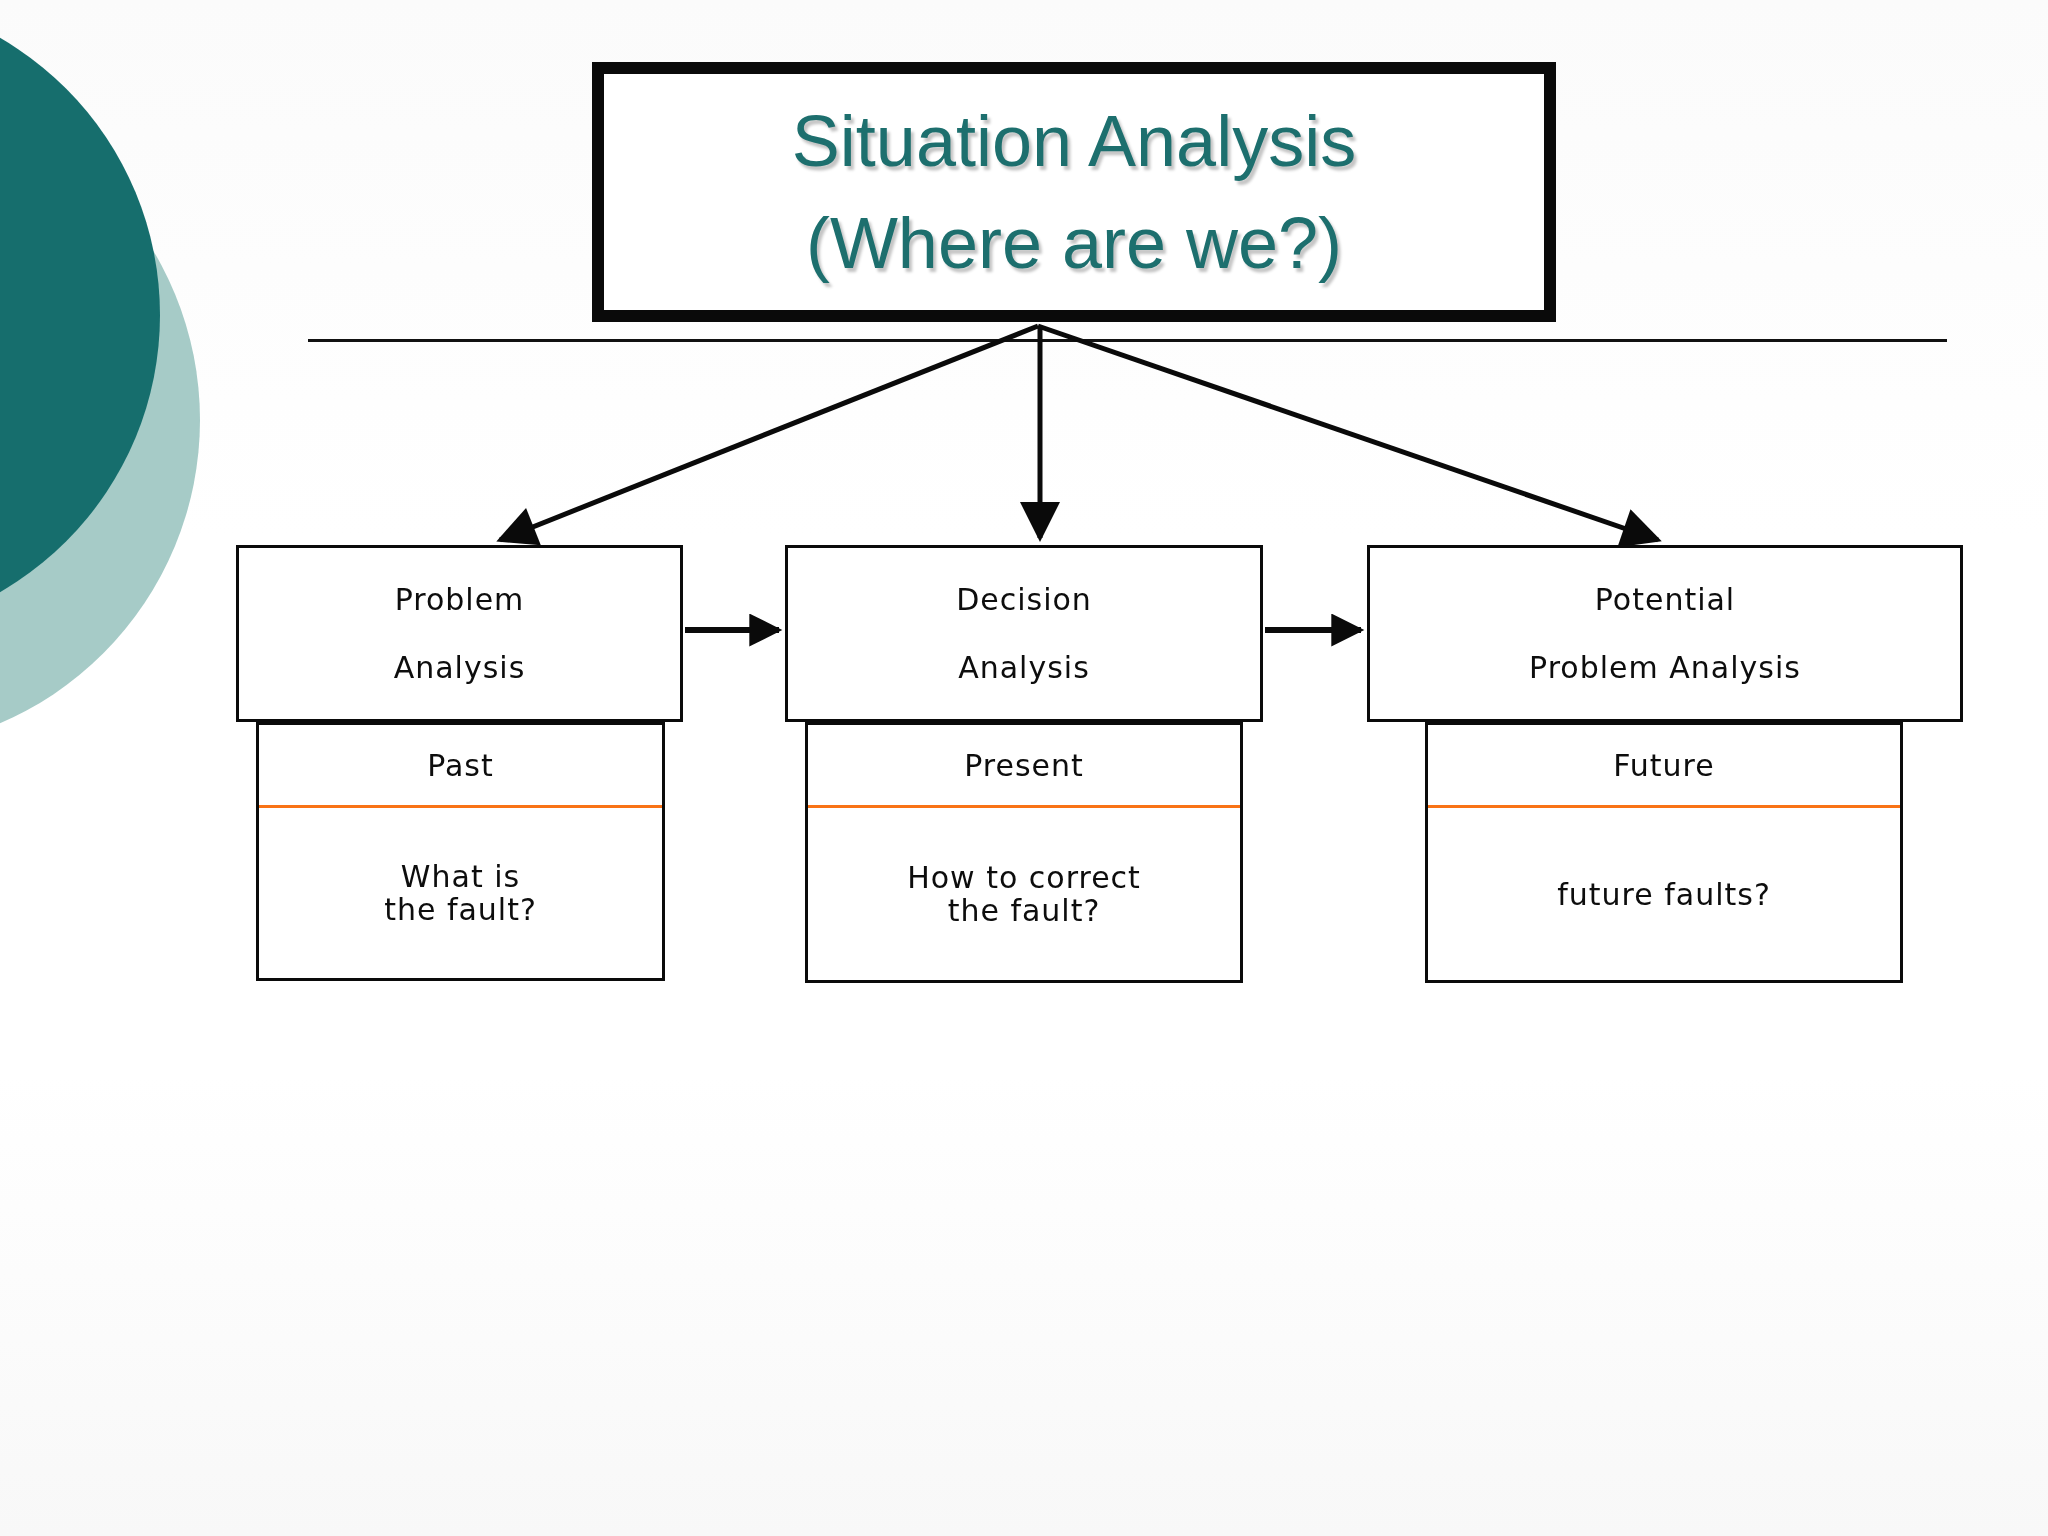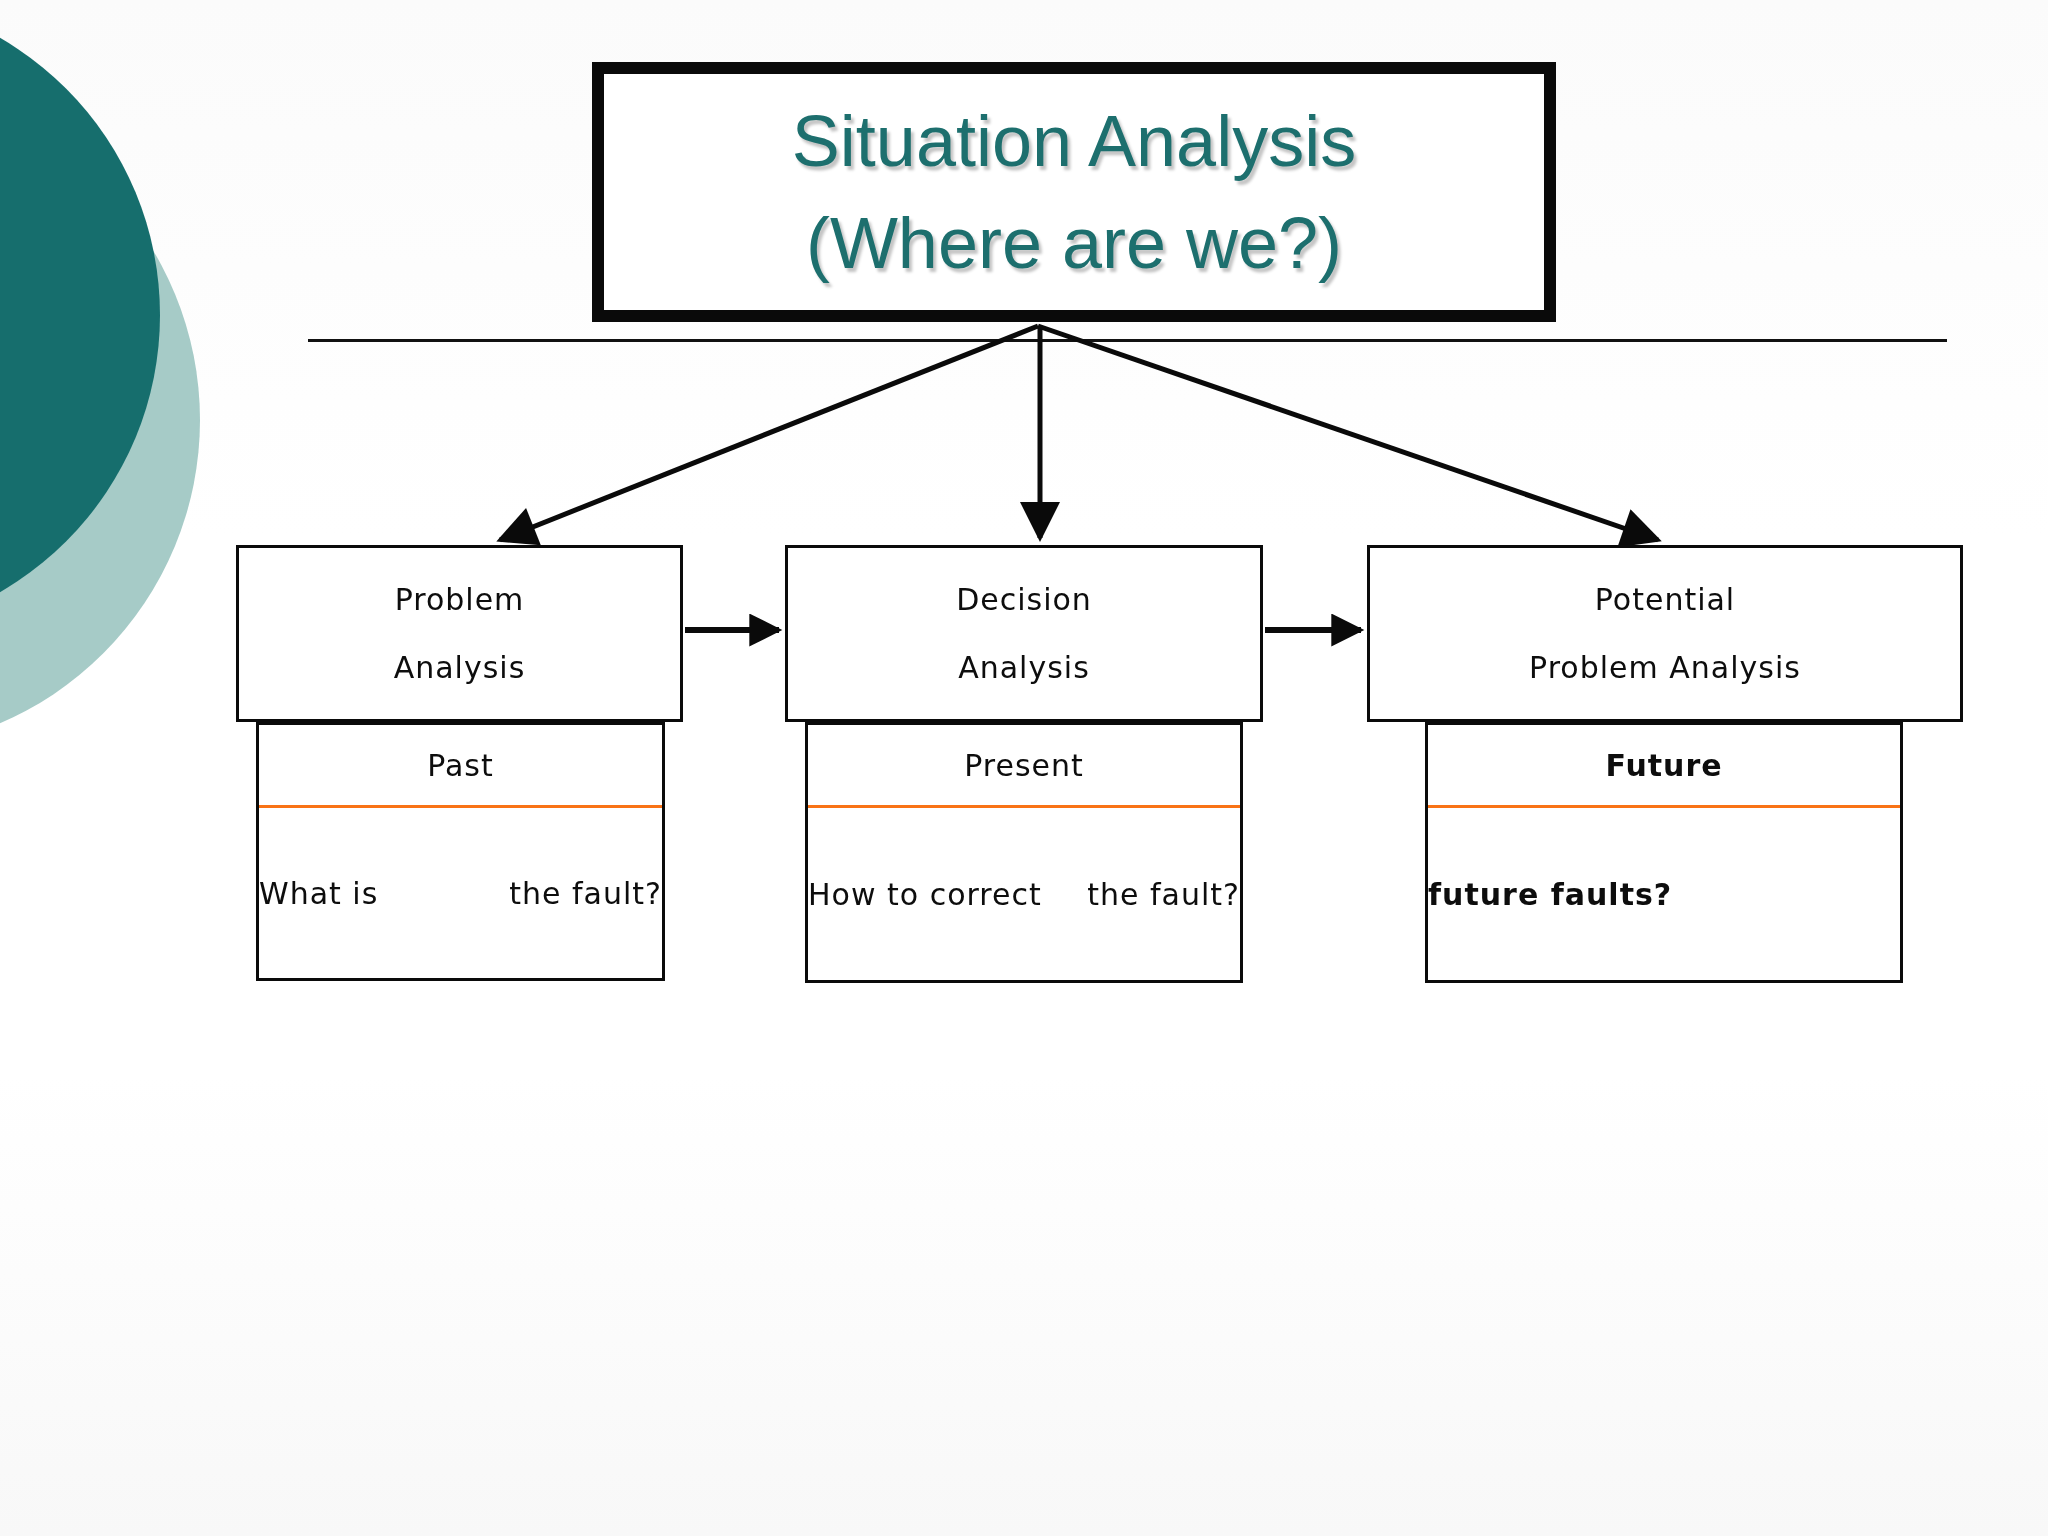--- a/index.html
+++ b/index.html
@@ -43,21 +43,21 @@
     display:flex;flex-direction:column;
   }
   .bline{font-size:30px;line-height:1.1;letter-spacing:1px;white-space:nowrap;}
   .sub-row1{
     height:80px;flex:0 0 auto;
     border-bottom:3px solid #f97316;
     display:flex;align-items:center;justify-content:center;text-align:left;
   }
   .sub-row2{
     flex:1 1 auto;
-    display:flex;flex-direction:row;justify-content:space-between;align-items:center;
+    display:flex;flex-direction:column;justify-content:center;align-items:center;
     text-align:center;
   }
 </style>
 </head>
 <body>
 
 <div class="slide">
 
   <div class="circle light"></div>
   <div class="circle dark"></div>
@@ -106,20 +106,20 @@
     <div class="sub-row2">
       <div class="bline">How to correct</div>
       <div class="bline">the fault?</div>
     </div>
   </div>
 
   <div class="hdr-box" style="left:1367px;top:545px;width:596px;">
     <div class="bline">Potential</div>
     <div class="bline">Problem Analysis</div>
   </div>
-  <div class="sub-box" style="left:1425px;top:722px;width:478px;height:261px;font-weight:bold;">
+  <div class="sub-box" style="left:1425px;top:722px;width:478px;height:261px;">
     <div class="sub-row1 bline">Future</div>
     <div class="sub-row2">
       <div class="bline">future faults?</div>
     </div>
   </div>
 
 </div>
 
 </body></html>

